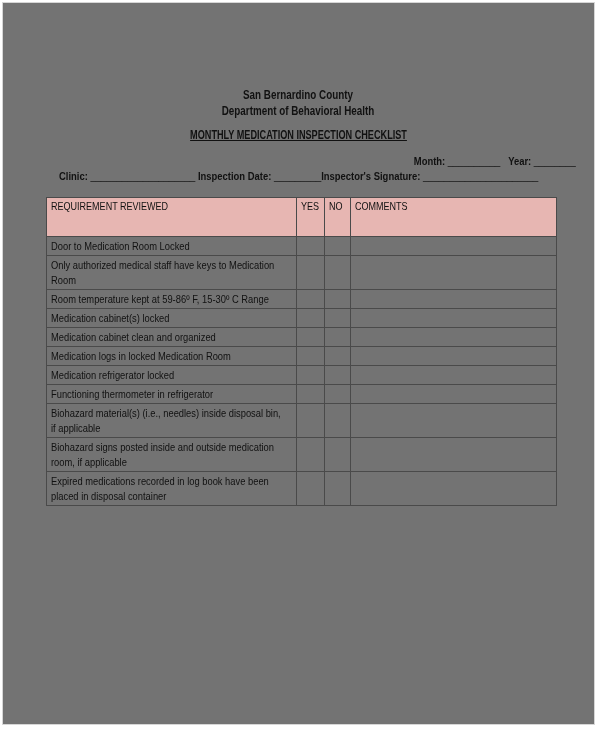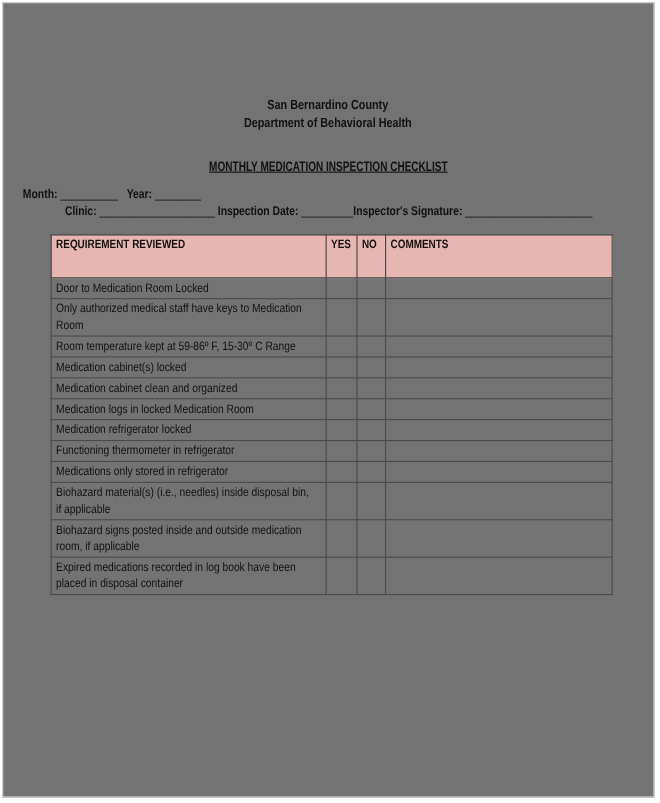--- a/index.html
+++ b/index.html
@@ -47,28 +47,28 @@
   }
   .org-line {
     text-align: center;
     font-weight: bold;
     font-size: 12px;
     line-height: 16px;
   }
   .org-line.first { margin-top: 84px; }
   .doc-title-line {
     text-align: center;
-    margin-top: 24px;
+    margin-top: 8px;
     font-weight: bold;
     font-size: 12.5px;
     line-height: 16px;
   }
   .doc-title-line .cond-title { text-decoration: underline; }
   .month-line {
-    text-align: left;
+    text-align: right;
     margin-top: 11px;
     font-size: 11.5px;
     line-height: 15px;
   }
   .clinic-line {
     margin-top: 0;
     padding-left: 56px;
     font-size: 11.5px;
     line-height: 15px;
     white-space: nowrap;
@@ -90,21 +90,21 @@
   table.checklist td {
     border: 1px solid #4a4a4a;
     vertical-align: top;
     text-align: left;
     padding: 2px 2px 1px 4px;
     box-sizing: border-box;
   }
   table.checklist thead th {
     height: 39px;
     font-size: 11px;
-    font-weight: bold;
+    font-weight: normal;
   }
   table.checklist td {
     font-size: 11px;
     line-height: 15px;
     height: 19px;
   }
   .cell-text {
     display: inline-block;
     transform: scaleX(0.85);
     transform-origin: 0 0;
@@ -203,26 +203,20 @@
             <td></td>
             <td></td>
           </tr>
           <tr>
             <td><span class="cell-text">Functioning thermometer in refrigerator</span></td>
             <td></td>
             <td></td>
             <td></td>
           </tr>
           <tr>
-            <td><span class="cell-text">Medications only stored in refrigerator</span></td>
-            <td></td>
-            <td></td>
-            <td></td>
-          </tr>
-          <tr>
             <td><span class="cell-text">Biohazard material(s) (i.e., needles) inside disposal bin,
 if applicable</span></td>
             <td></td>
             <td></td>
             <td></td>
           </tr>
           <tr>
             <td><span class="cell-text">Biohazard signs posted inside and outside medication
 room, if applicable</span></td>
             <td></td>

